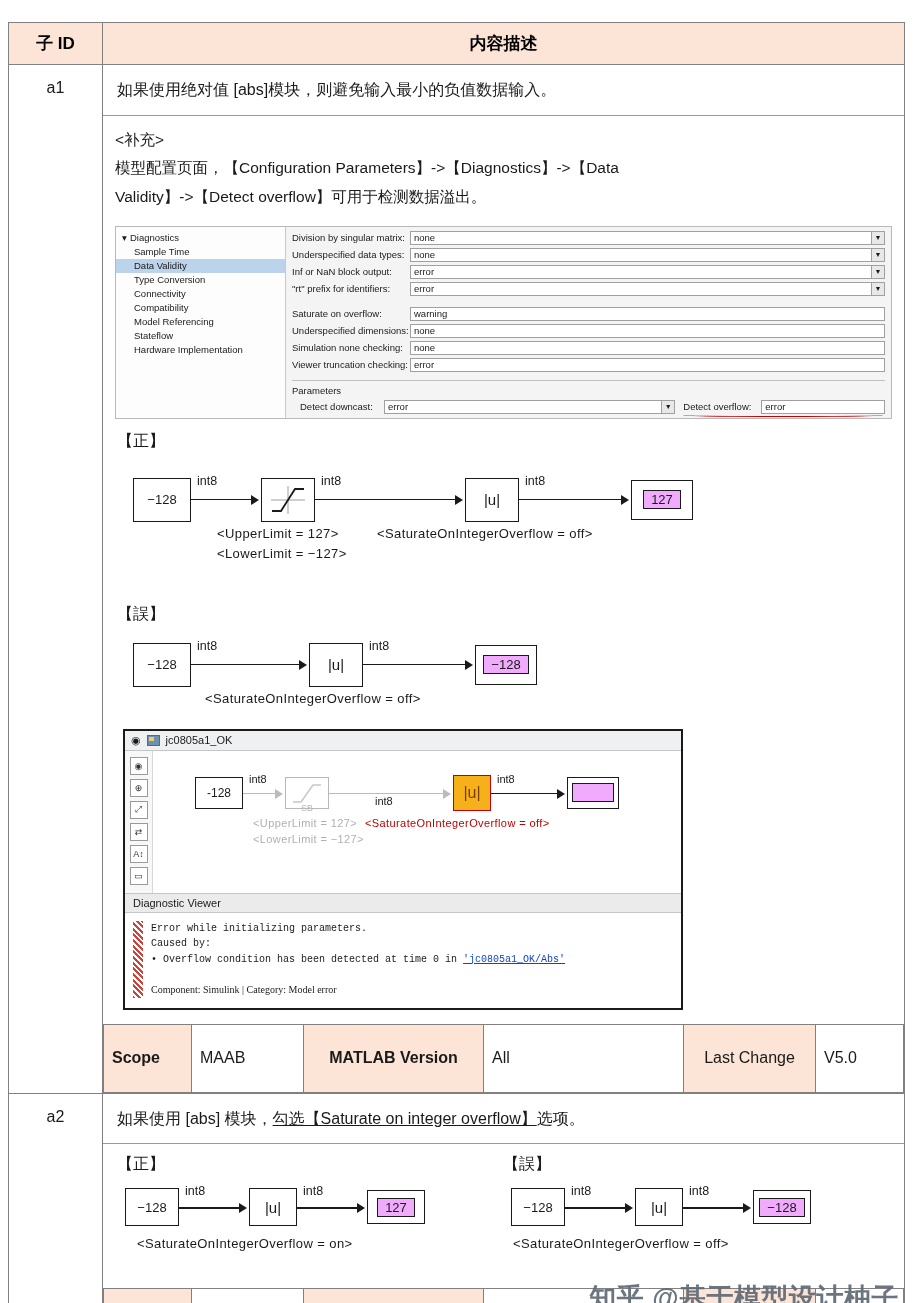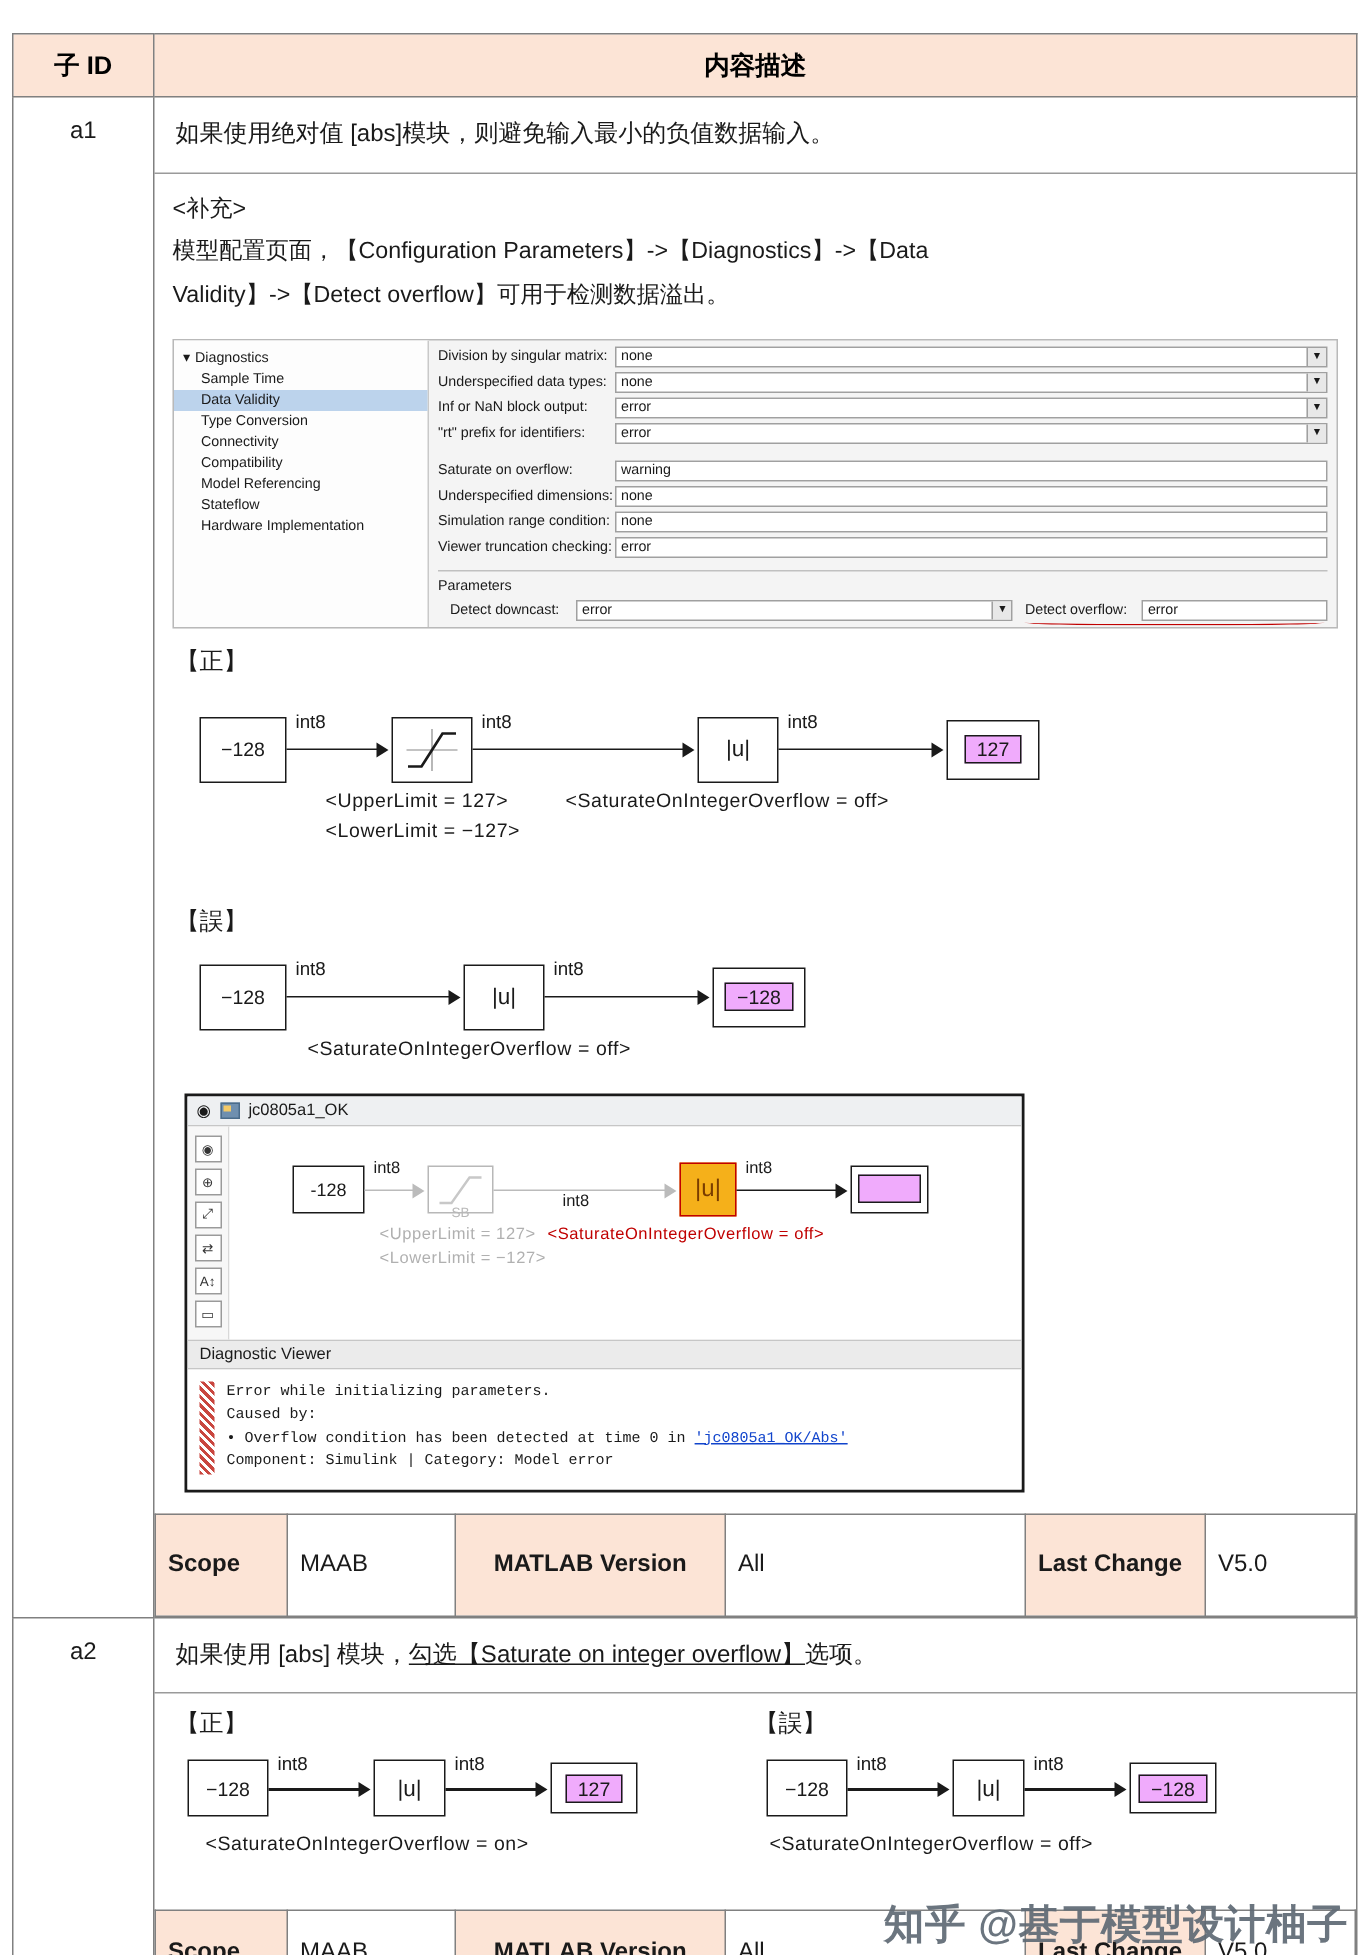--- a/index.html
+++ b/index.html
@@ -129,21 +129,21 @@
   .dv-bar { width:10px; background:repeating-linear-gradient(45deg,#c9463f 0 2px,#fff 2px 4px); flex:0 0 10px; }
   .dv-link { color:#1144cc; text-decoration:underline; }
 
   
   table.scope { border-collapse: collapse; width:100%; table-layout:fixed; }
   table.scope td { border:1px solid #808080; font-size:16px; padding:8px 8px; height:68px; vertical-align:middle; }
   td.sc-lab { background:#fce4d6; font-weight:bold; width:88px; text-align:left; }
   td.sc-val { width:112px; }
   td.sc-mv { background:#fce4d6; font-weight:bold; text-align:center; width:180px; }
   td.sc-all { width:200px; }
-  td.sc-lc { background:#fce4d6; font-weight:bold; text-align:left; width:120px; }
+  td.sc-lc { background:#fce4d6; font-weight:normal; text-align:center; width:132px; }
   td.sc-ver { text-align:left; }
   table.scope.compact td { height:56px; }
 
   .watermark {
     position:absolute; right:14px; bottom: 30px;
     font-size:27px; color:#5f6a75; font-weight:bold; opacity:.92;
     letter-spacing: .5px;
   }
 </style>
 </head>
@@ -226,21 +226,21 @@
                         <span>warning</span>
                       </div>
                     </div>
                     <div class="row">
                       <label>Underspecified dimensions:</label>
                       <div class="plain">
                         <span>none</span>
                       </div>
                     </div>
                     <div class="row">
-                      <label>Simulation range condition:</label>
+                      <label>Simulation none checking:</label>
                       <div class="plain">
                         <span>none</span>
                       </div>
                     </div>
                     <div class="row">
                       <label>Viewer truncation checking:</label>
                       <div class="plain">
                         <span>error</span>
                       </div>
                     </div>
@@ -367,21 +367,21 @@
             </div>
             <div class="dv-head">Diagnostic Viewer</div>
             <div class="dv-body">
               <div class="dv-bar"></div>
               <div>
                 <div>Error while initializing parameters.</div>
                 <div>Caused by:</div>
                 <div>
                   <span>• Overflow condition has been detected at time 0 in </span><span class="dv-link">'jc0805a1_OK/Abs'</span>
                 </div>
-                <div style="margin-top:0;">Component: Simulink | Category: Model error</div>
+                <div style="margin-top:15px;font-family:Liberation Serif, serif;">Component: Simulink | Category: Model error</div>
               </div>
             </div>
           </div>
         </div>
 
         <table class="scope">
           <tbody>
                 <tr>
             <td class="sc-lab">Scope</td>
             <td class="sc-val">MAAB</td>

